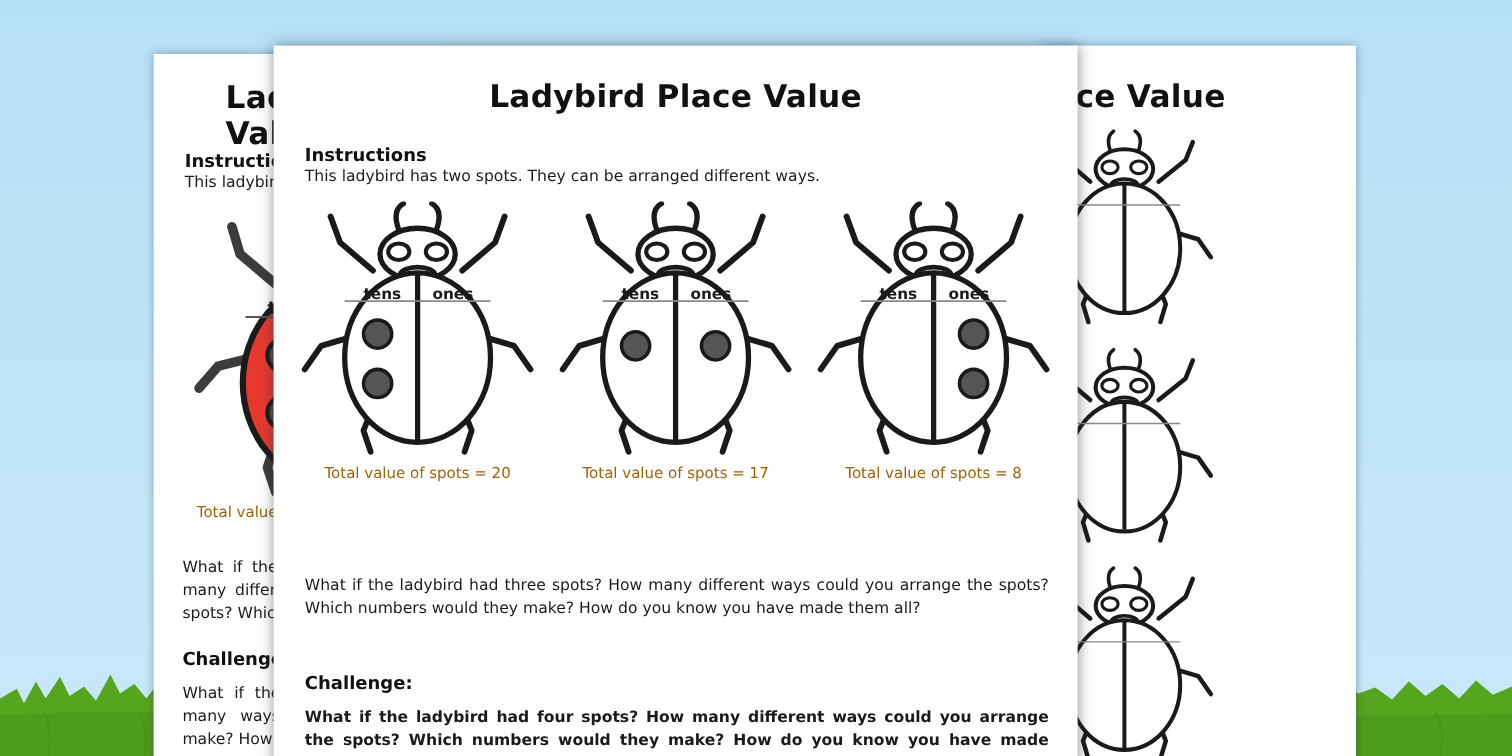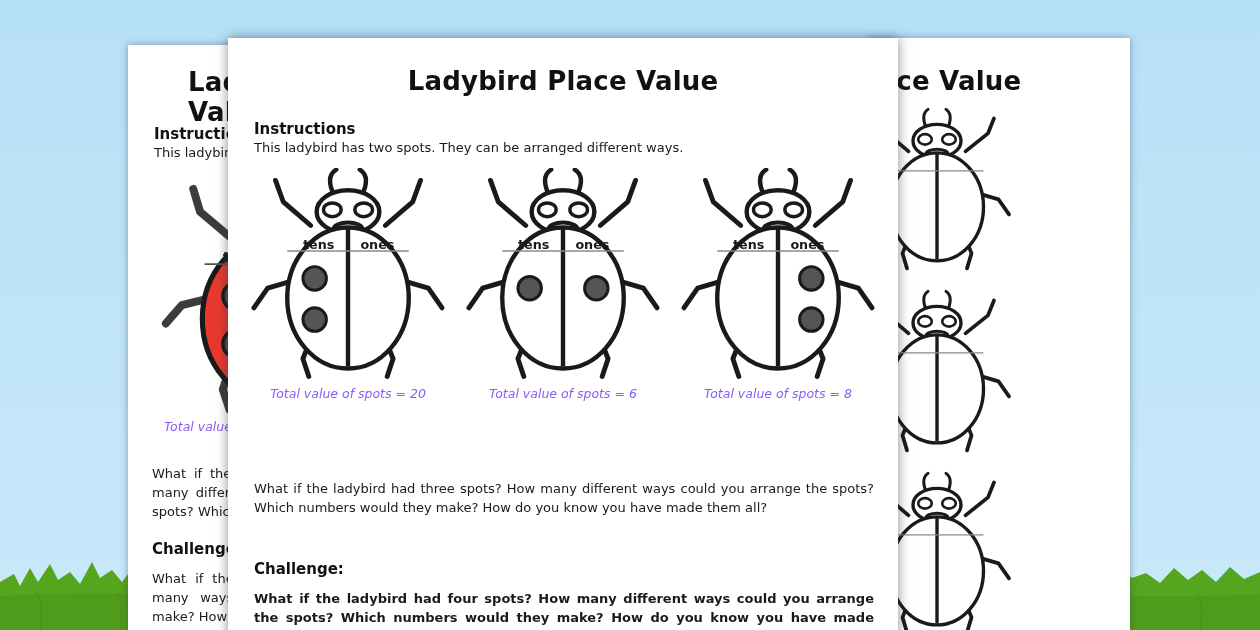--- a/index.html
+++ b/index.html
@@ -57,24 +57,23 @@
   }
   .wtext {
     font-family: "DejaVu Sans", sans-serif;
     font-size: 13px;
     color: #1a1a1a;
     line-height: 1.45;
   }
   .wcap {
     font-family: "DejaVu Sans", sans-serif;
     font-size: 12.5px;
-    color: #8b5cf6;
+    color: #a16207;
     text-align: left;
     white-space: nowrap;
-    font-style: italic;
   }
   .justify { text-align: justify; }
 
   
   #main-title   { position:absolute; left:0; right:0; top:28px; }
   #main-instr-h { position:absolute; left:26px; top:82px; }
   #main-instr-t { position:absolute; left:26px; top:101px; }
 
   #bug-row {
     position: absolute;
@@ -330,21 +329,21 @@
           <ellipse cx="116" cy="42" rx="9" ry="7" fill="#fff" stroke="#1a1a1a" stroke-width="3.5"></ellipse>
           <ellipse cx="100" cy="62" rx="15" ry="7" fill="#fff" stroke="#1a1a1a" stroke-width="4"></ellipse>
           <ellipse cx="100" cy="132" rx="62" ry="72" fill="#fff" stroke="#1a1a1a" stroke-width="4.5"></ellipse>
           <line x1="100" y1="60" x2="100" y2="202" stroke="#1a1a1a" stroke-width="4.5"></line>
           <line x1="38" y1="84" x2="162" y2="84" stroke="#8a8a8a" stroke-width="1.6"></line>
           <text x="70" y="82" font-family="DejaVu Sans, sans-serif" font-size="13" font-weight="700" text-anchor="middle" fill="#1a1a1a">tens</text>
           <text x="130" y="82" font-family="DejaVu Sans, sans-serif" font-size="13" font-weight="700" text-anchor="middle" fill="#1a1a1a">ones</text>
           <circle cx="66" cy="122" r="12" fill="#555" stroke="#1a1a1a" stroke-width="3"></circle>
           <circle cx="134" cy="122" r="12" fill="#555" stroke="#1a1a1a" stroke-width="3"></circle>
         </svg>
-        <div class="wcap">Total value of spots = 6</div>
+        <div class="wcap">Total value of spots = 17</div>
       </div>
 
       <div class="bug-cell">
         <svg class="bug" width="196" height="212" viewBox="0 0 200 215" aria-hidden="true">
           <g fill="none" stroke="#1a1a1a" stroke-width="5" stroke-linecap="round" stroke-linejoin="round">
             <path d="M62,58 L34,34 L26,12"></path>
               <path d="M138,58 L166,34 L174,12"></path>
             <path d="M52,112 L18,122 L4,142"></path>
               <path d="M148,112 L182,122 L196,142"></path>
             <path d="M66,164 L54,194 L60,212"></path>

